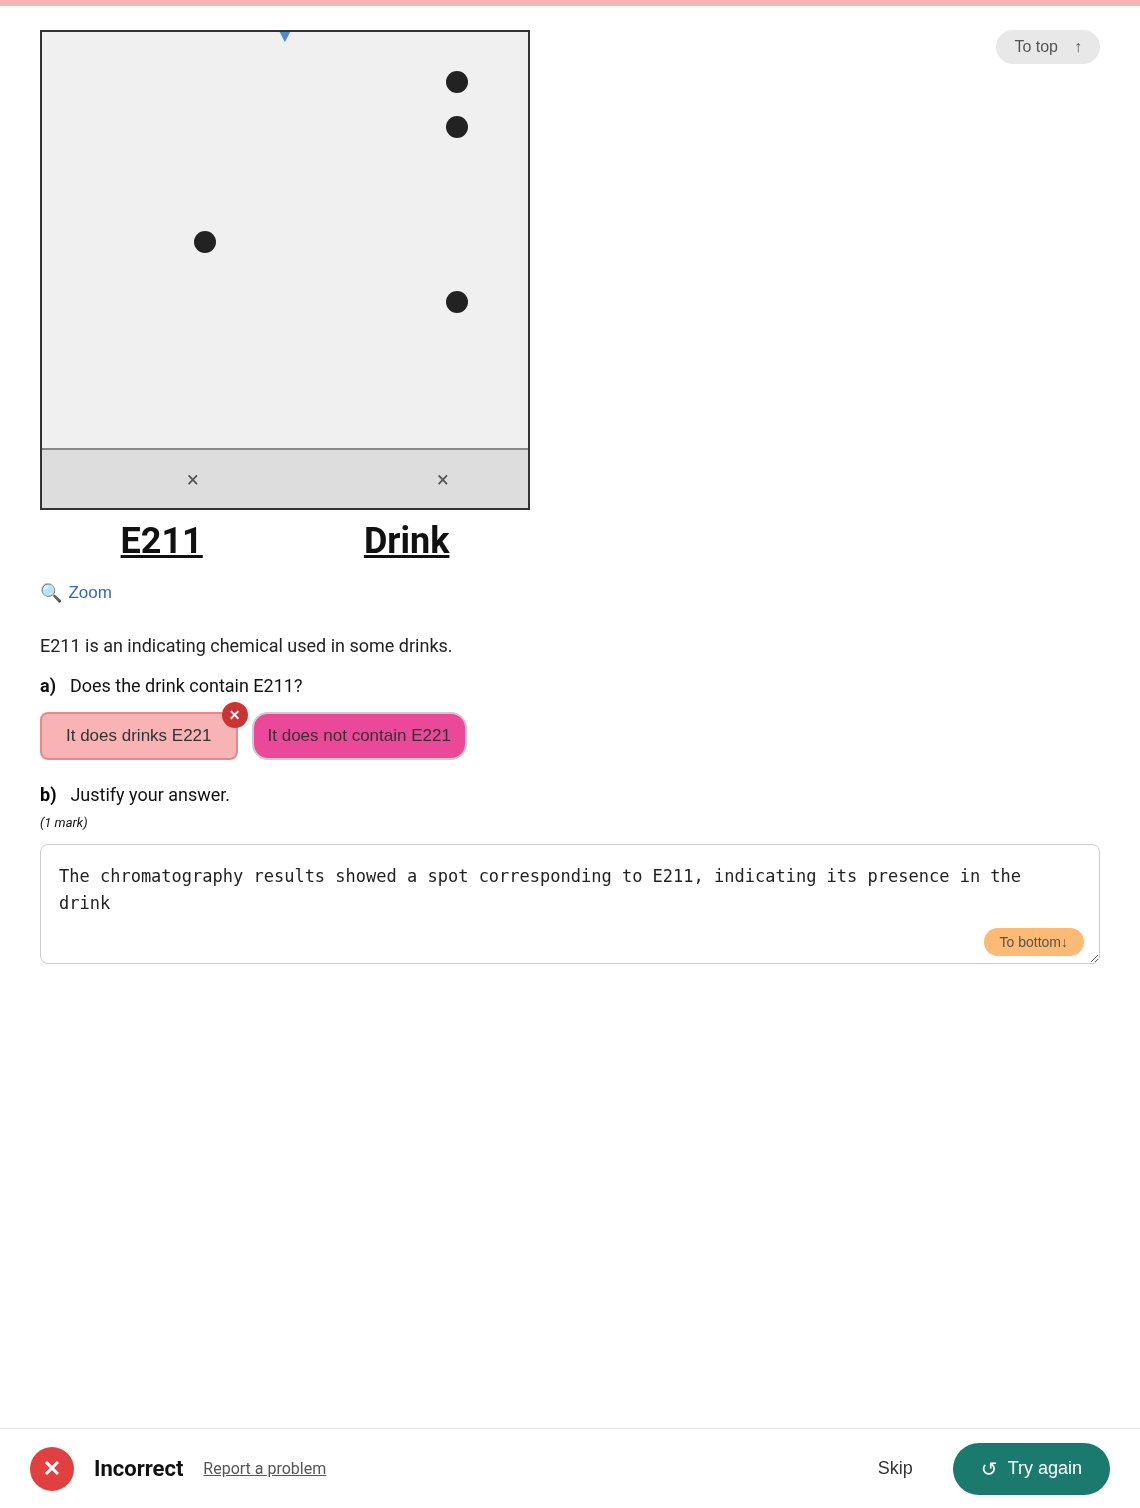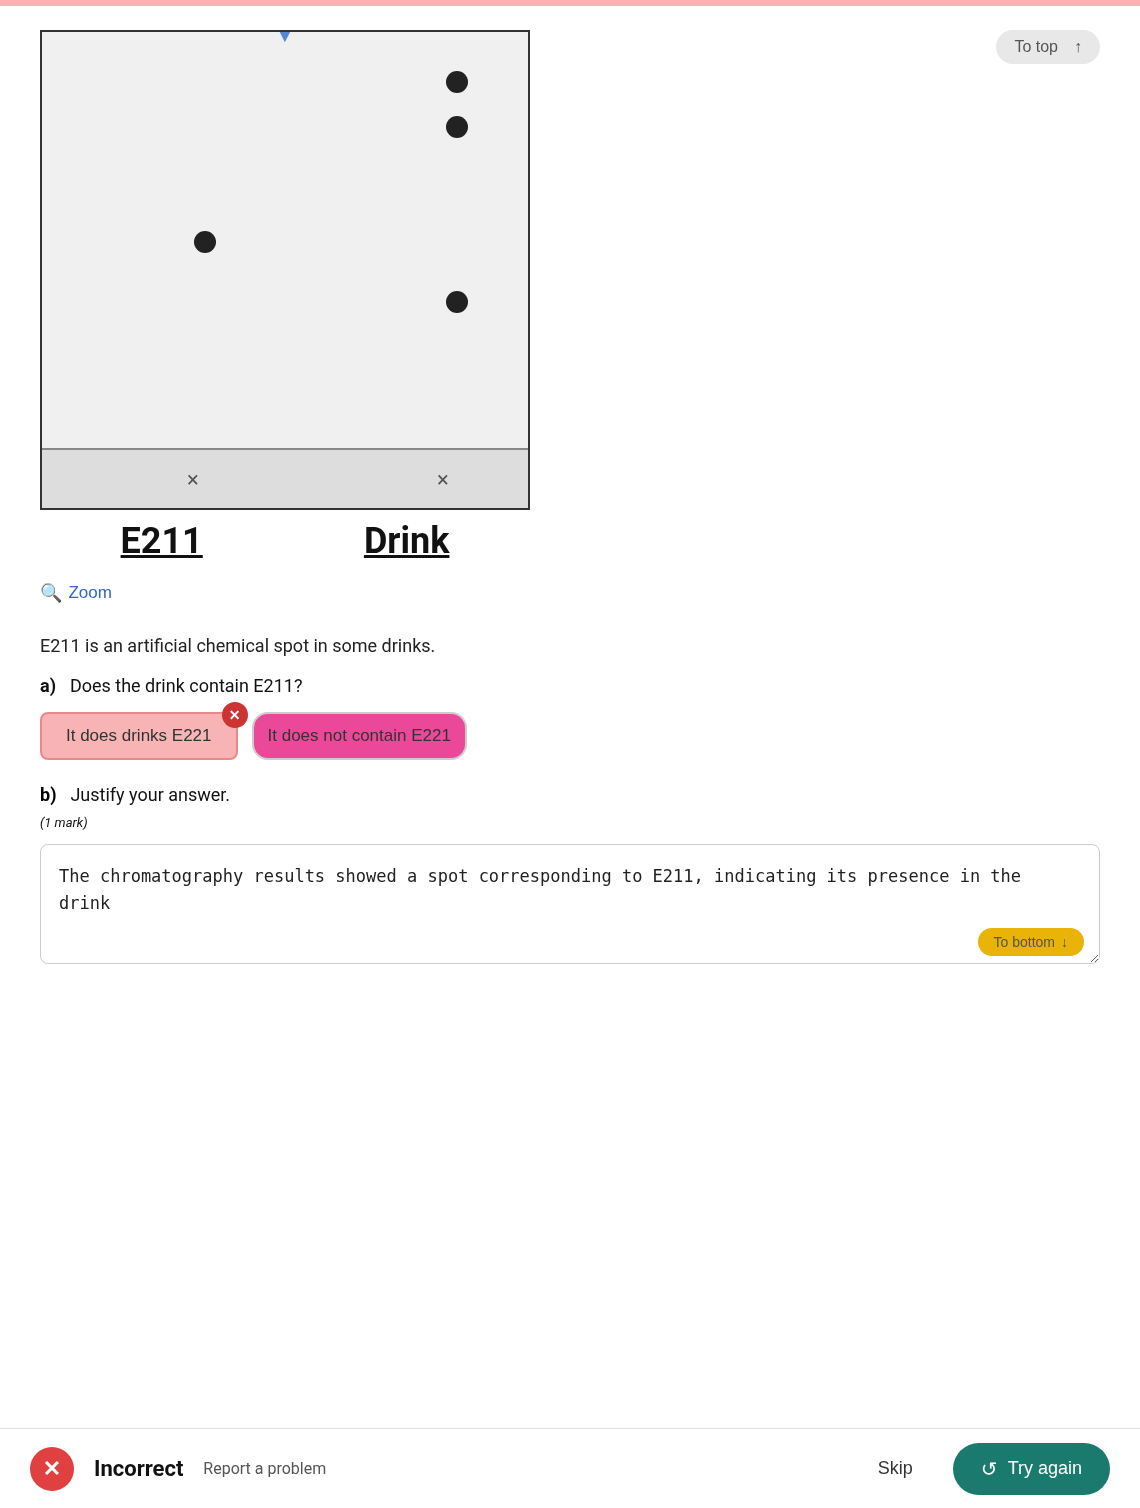--- a/index.html
+++ b/index.html
@@ -242,30 +242,29 @@
     }
 
     .textarea-container {
       position: relative;
     }
 
     .to-bottom-btn {
       position: absolute;
       bottom: 12px;
       right: 16px;
-      background: #eab308;
+      background: #fdba74;
       border: none;
       border-radius: 20px;
       padding: 6px 16px;
       font-size: 14px;
       color: #555;
       cursor: pointer;
       display: flex;
       align-items: center;
-      gap: 6px;
     }
 
     
     .bottom-bar {
       position: fixed;
       bottom: 0;
       left: 0;
       right: 0;
       width: 1140px;
       height: 80px;
@@ -295,20 +294,21 @@
     .incorrect-text {
       font-size: 22px;
       font-weight: bold;
       color: #111;
       flex-shrink: 0;
     }
 
     .report-problem-link {
       font-size: 16px;
       color: #555;
+      text-decoration: underline;
       cursor: pointer;
       flex-shrink: 0;
     }
 
     .bottom-spacer {
       flex: 1;
     }
 
     .skip-btn {
       background: none;
@@ -365,21 +365,21 @@
       <span class="chrom-label">E211</span>
       <span class="chrom-label">Drink</span>
     </div>
   </div>
 
   <button class="zoom-btn">
     <span class="zoom-icon">🔍</span>
     <span>Zoom</span>
   </button>
 
-  <p class="description-text">E211 is an artificial chemical spot in some drinks.</p>
+  <p class="description-text">E211 is an indicating chemical used in some drinks.</p>
 
   <div class="question-section">
     <div style="margin-bottom:12px;">
       <span class="question-label">a)</span>
       <span class="question-text">Does the drink contain E211?</span>
     </div>
     <div class="answer-buttons">
       <button class="answer-btn-selected">
         <span>It does drinks E221</span>
         <div class="x-badge">✕</div>

